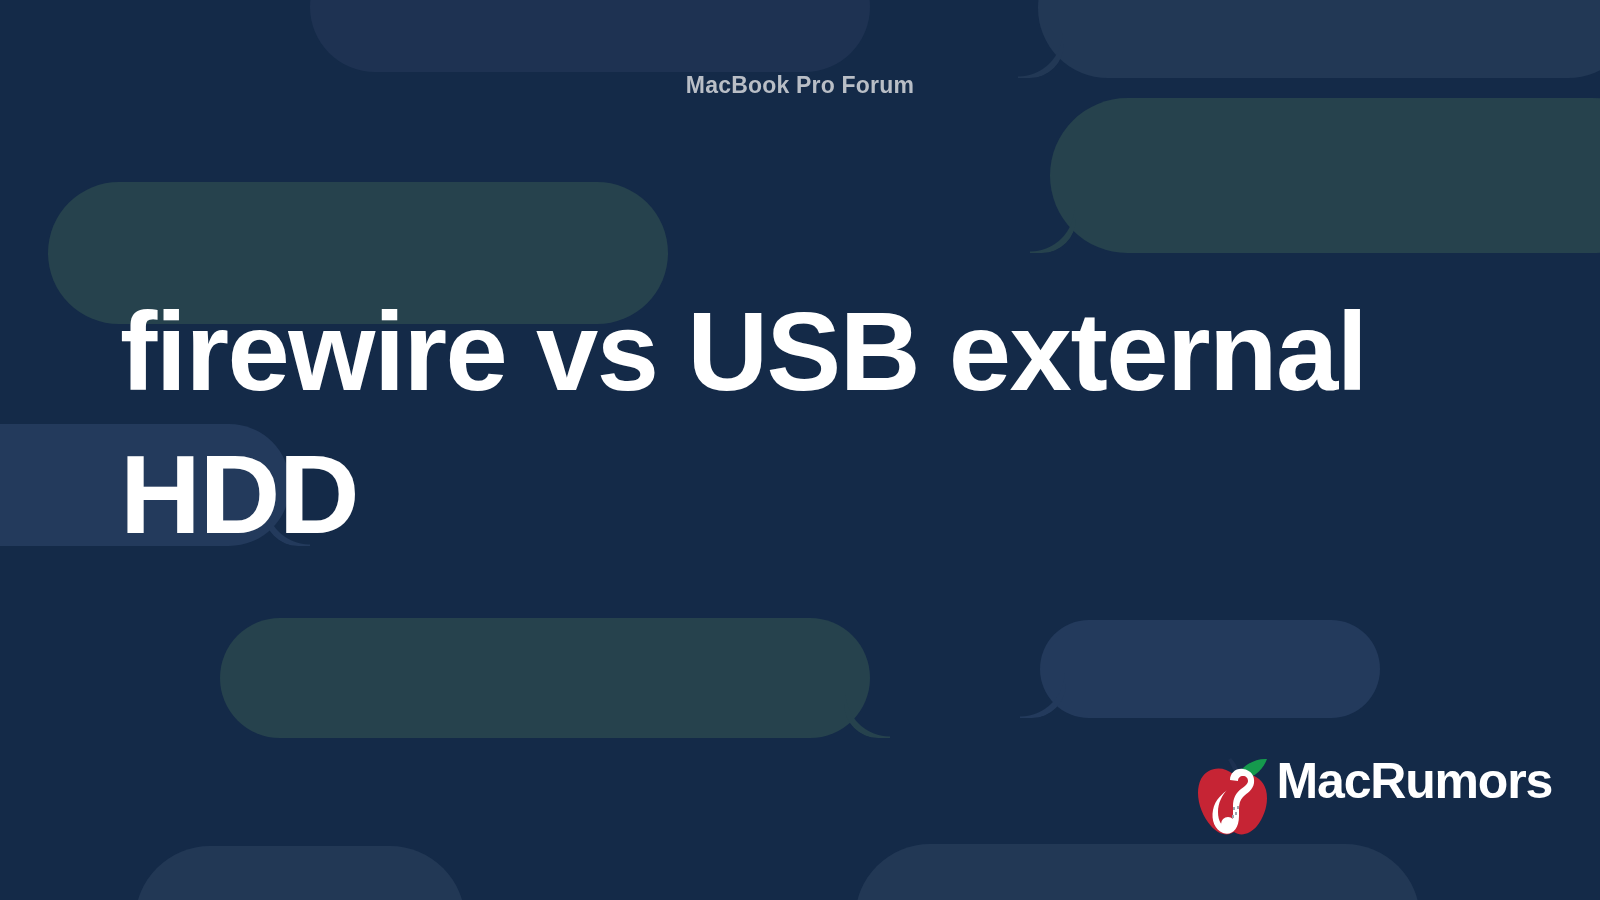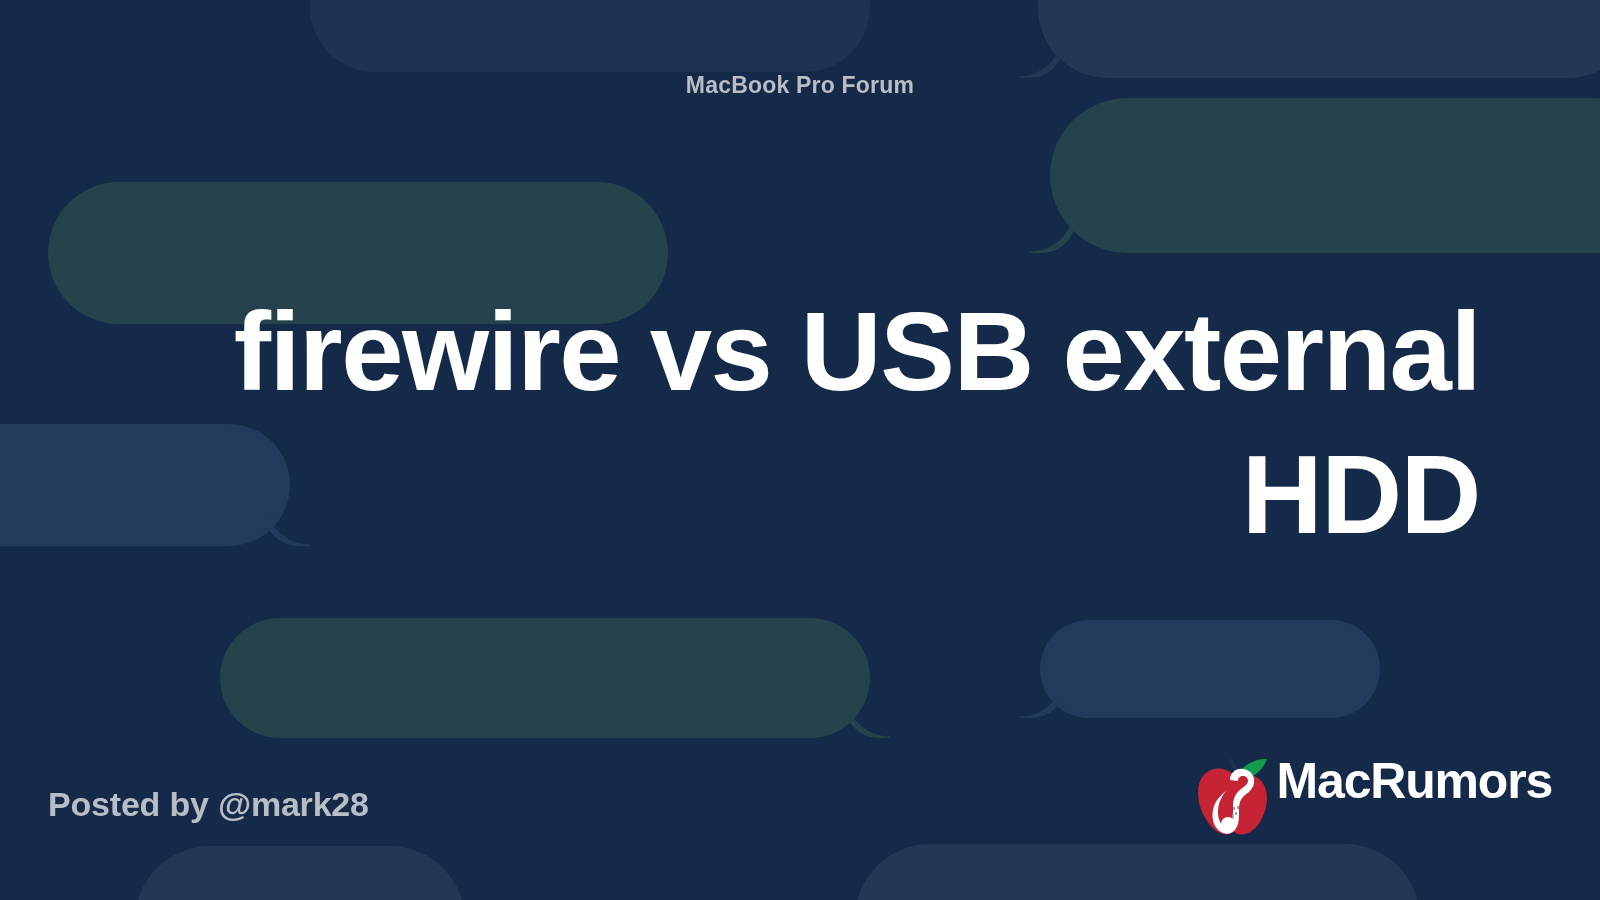--- a/index.html
+++ b/index.html
@@ -65,21 +65,21 @@
     color:#b9bec6;
     z-index:5;
   }
 
   
   .title-wrap {
     position:absolute;
     top:280px;
     left:120px;
     right:120px;
-    text-align:right;
+    text-align:left;
     z-index:5;
   }
   .title {
     font-size:112px;
     line-height:1.28;
     font-weight:bold;
     color:#ffffff;
     letter-spacing:-1.5px;
     word-break:break-word;
   }
@@ -132,21 +132,20 @@
       <div class="bubble no-tail" style="left: 135px; top: 846px; width: 330px; height: 150px; background: rgb(34, 56, 85); border-radius: 75px;"></div>
       <div class="bubble no-tail" style="left: 855px; top: 844px; width: 565px; height: 150px; background: rgb(34, 56, 85); border-radius: 75px;"></div>
     </div>
 
   <div class="forum-label" style="color: rgb(185, 190, 198);">MacBook Pro Forum</div>
 
   <div class="title-wrap">
     <h1 class="title" style="color: rgb(255, 255, 255);">firewire vs USB external HDD</h1>
   </div>
 
-  <div class="posted-by" style="color: rgb(185, 190, 198);">Posted by @mark28</div>
 
   <div class="brand">
     <svg class="brand-mark" viewBox="0 0 74 86">
 
       <path d="M34 6 C38 10 42 17 43 25 L39 27 C37 19 34 12 31 8 Z" fill="#1c3050"></path>
 
       <path d="M40 24 C46 12 60 6 70 7 C66 18 56 27 43 28 Z" fill="#159a4d"></path>
 
       <path d="M36 22
                C26 13 10 15 4 27

